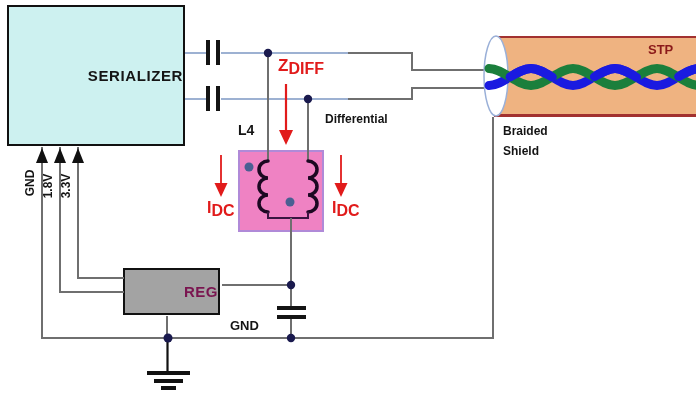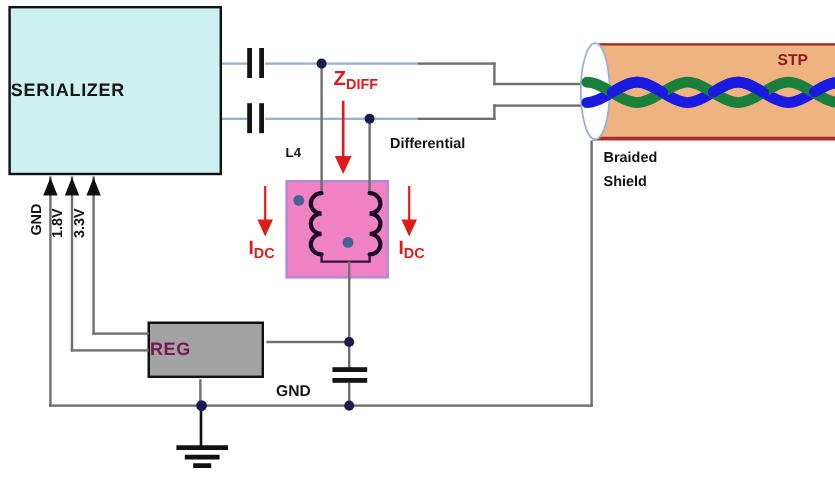--- a/index.html
+++ b/index.html
@@ -6,41 +6,41 @@
   .canvas { position:relative; width:696px; height:404px; background:#ffffff;
             font-family:"Liberation Sans", sans-serif; overflow:hidden; }
 
   
   .wire  { position:absolute; background:#6f6f6f; }
   .wire.lt { background:#9db1d2; }
   .plate { position:absolute; background:#141414; }
 
   
   .blk { position:absolute; box-sizing:border-box; display:flex;
-         align-items:center; justify-content:flex-start; }
+         align-items:center; justify-content:flex-end; }
   .serializer { left:7px; top:5px; width:178px; height:141px;
                 background:#cdf1f0; border:2.5px solid #111; }
   .serializer span { font-size:15px; font-weight:bold; color:#151515; letter-spacing:0.6px; }
   .choke-blk { left:238px; top:150px; width:86px; height:82px;
                background:#ef82c3; border:2px solid #b08ad8; }
   .reg-blk { left:123px; top:268px; width:97px; height:47px;
              background:#a3a3a3; border:2.5px solid #111; }
   .reg-blk span { font-size:15px; font-weight:bold; color:#7a1550; letter-spacing:0.5px; }
 
   
   .cable { position:absolute; left:494px; top:36px; width:202px; height:81px;
            background:#efb381; border-top:2px solid #a23130; border-bottom:3px solid #a23130;
            box-sizing:border-box; }
 
   
   .lbl { position:absolute; color:#141414; font-weight:bold; white-space:nowrap; }
   .rot { transform:rotate(-90deg); transform-origin:center center;
          font-size:12px; width:40px; height:14px; text-align:center; line-height:14px; }
   .red { color:#e11b1b; }
-  .sub { font-size:12px; font-weight:bold; vertical-align:-3px; }
+  .sub { font-size:16px; font-weight:bold; vertical-align:-3px; }
   .sub2 { font-size:11px; font-weight:bold; vertical-align:-3px; }
 
   .overlay { position:absolute; left:0; top:0; z-index:5; pointer-events:none; }
   .txt { z-index:6; }
 </style>
 </head>
 <body>
 
 <div class="canvas">
 
@@ -129,21 +129,21 @@
     <circle cx="308" cy="99" r="4.2" fill="#1a1a4e"></circle>
     <circle cx="291" cy="285" r="4.2" fill="#1a1a4e"></circle>
     <circle cx="168" cy="338" r="4.5" fill="#1a1a4e"></circle>
     <circle cx="291" cy="338" r="4.2" fill="#1a1a4e"></circle>
   </svg>
 
   <div class="lbl rot txt" style="left:10px;top:176px;">GND</div>
   <div class="lbl rot txt" style="left:28px;top:179px;">1.8V</div>
   <div class="lbl rot txt" style="left:46px;top:179px;">3.3V</div>
 
-  <div class="lbl txt" style="left:238px;top:122px;font-size:11px;">L4</div>
+  <div class="lbl txt" style="left:238px;top:122px;font-size:14px;">L4</div>
 
   <div class="lbl txt" style="left:325px;top:109px;font-size:12px;line-height:20px;">
     <div>Differential</div>
   </div>
 
   <div class="lbl red txt" style="left:278px;top:56px;font-size:17px;">
     <span>Z</span><span class="sub">DIFF</span>
   </div>
 
   <div class="lbl red txt" style="left:207px;top:199px;font-size:16px;">

